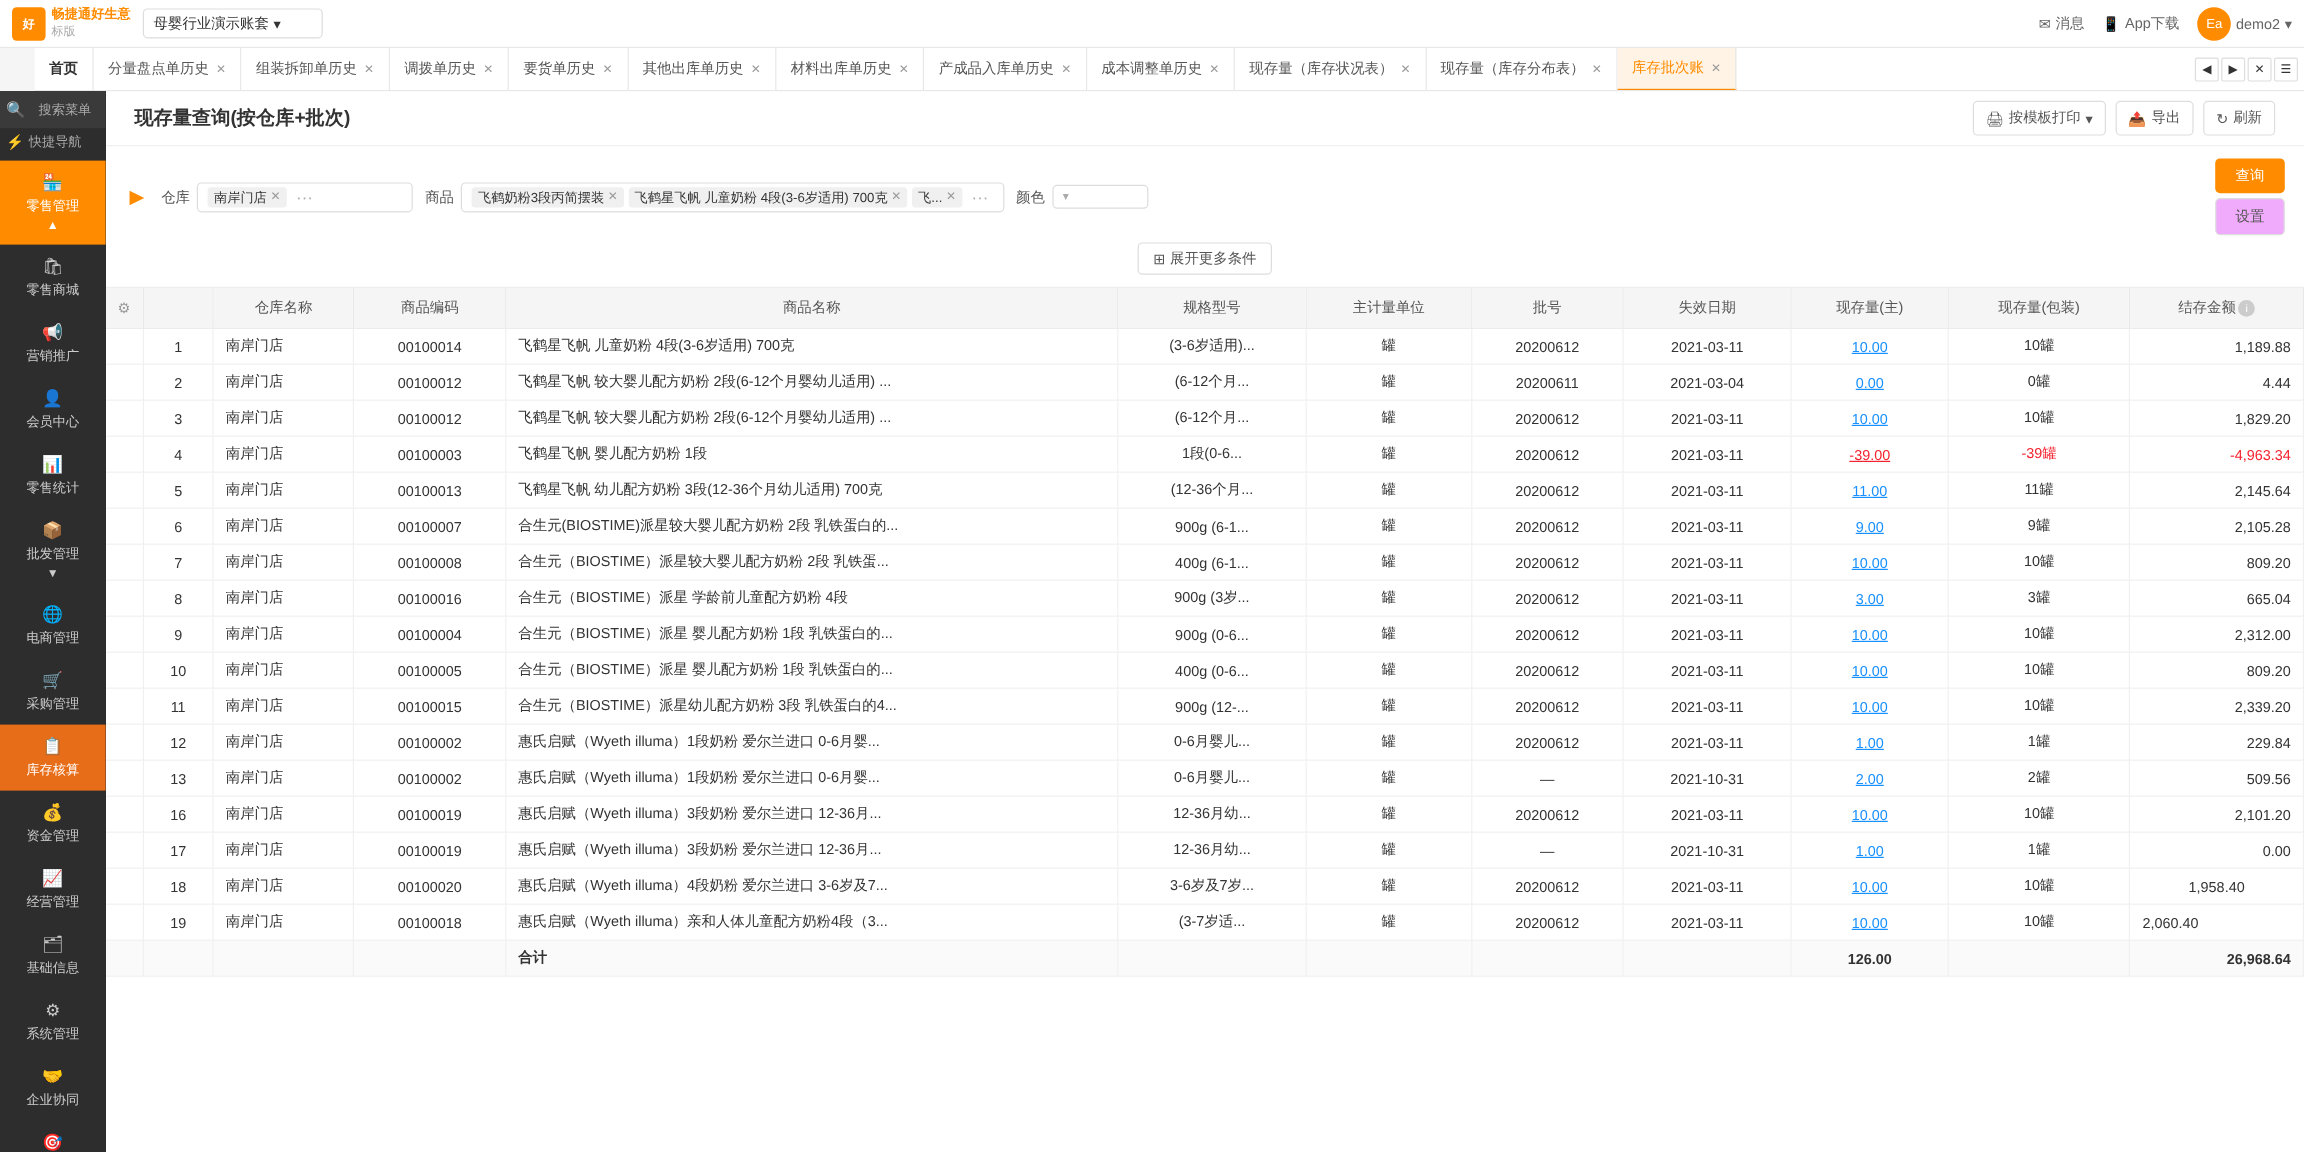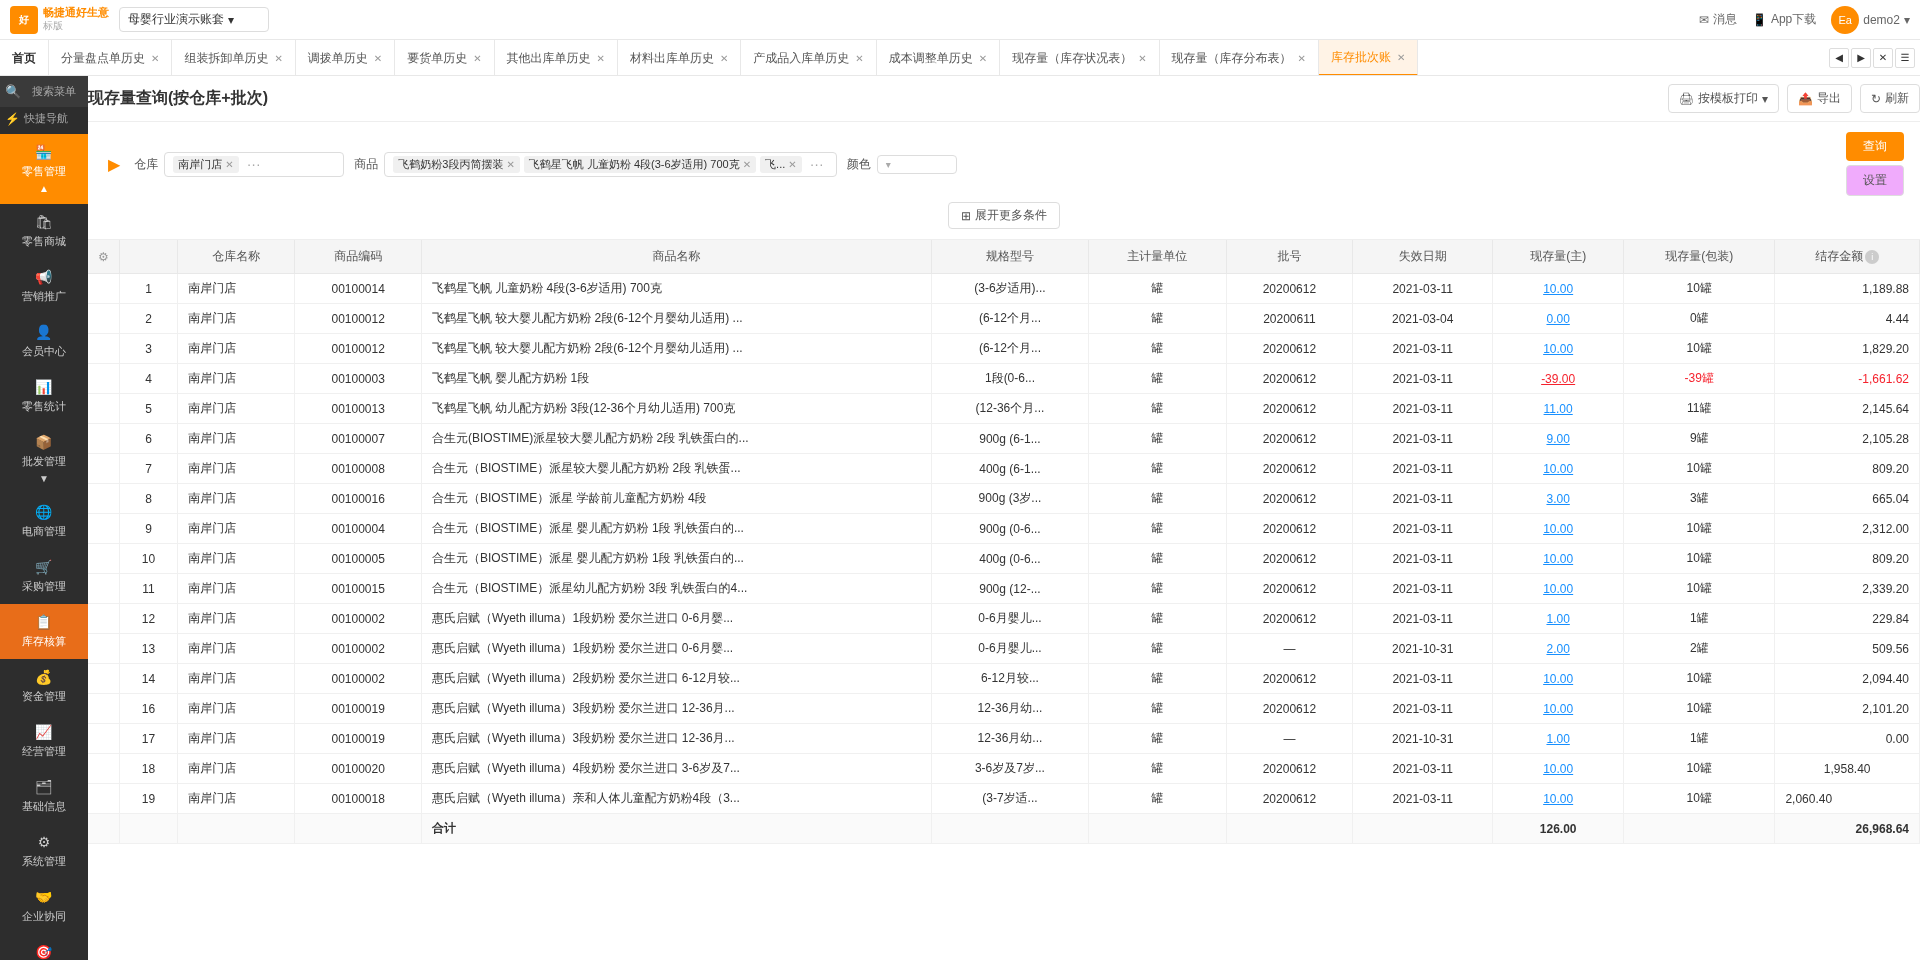--- a/index.html
+++ b/index.html
@@ -8,21 +8,21 @@
     
     .top-bar { display: flex; align-items: center; background: #fff; height: 40px; border-bottom: 1px solid #e8e8e8; padding: 0 10px; gap: 10px; }
     .logo { display: flex; align-items: center; gap: 5px; font-size: 13px; font-weight: bold; color: #ff8c00; min-width: 80px; }
     .logo-icon { width: 28px; height: 28px; background: #ff8c00; border-radius: 4px; display: flex; align-items: center; justify-content: center; color: white; font-size: 10px; }
     .warehouse-selector { display: flex; align-items: center; gap: 4px; border: 1px solid #ddd; border-radius: 4px; padding: 3px 8px; cursor: pointer; font-size: 12px; min-width: 150px; background: #fff; }
     .top-right { margin-left: auto; display: flex; align-items: center; gap: 15px; }
     .top-right-item { display: flex; align-items: center; gap: 4px; font-size: 12px; color: #666; cursor: pointer; }
     .avatar { width: 28px; height: 28px; background: #ff8c00; border-radius: 50%; display: flex; align-items: center; justify-content: center; color: white; font-size: 11px; }
 
     
-    .nav-tabs { background: #fff; border-bottom: 1px solid #e8e8e8; display: flex; overflow: hidden; height: 36px; }
+    .nav-tabs { background: #fff; border-bottom: 1px solid #e8e8e8; display: flex; align-items: center; overflow: hidden; height: 36px; margin-left: 29px; }
     .nav-tab { display: flex; align-items: center; gap: 4px; padding: 0 12px; height: 36px; border-right: 1px solid #e8e8e8; font-size: 12px; cursor: pointer; white-space: nowrap; color: #555; flex-shrink: 0; }
     .nav-tab.home { background: #fff; font-weight: bold; color: #333; }
     .nav-tab.active { background: #fff3e6; color: #ff8c00; border-bottom: 2px solid #ff8c00; }
     .nav-tab .close-btn { font-size: 10px; color: #999; cursor: pointer; margin-left: 2px; }
     .nav-arrows { display: flex; align-items: center; margin-left: auto; padding: 0 5px; gap: 2px; }
     .nav-arrow-btn { width: 20px; height: 20px; border: 1px solid #ddd; background: #fff; cursor: pointer; display: flex; align-items: center; justify-content: center; font-size: 10px; border-radius: 2px; }
     .nav-close-btn { width: 20px; height: 20px; border: 1px solid #ddd; background: #fff; cursor: pointer; display: flex; align-items: center; justify-content: center; font-size: 10px; border-radius: 2px; }
 
     
     .main-layout { display: flex; height: calc(100vh - 76px); }
@@ -34,21 +34,21 @@
     .sidebar-nav { padding: 4px 5px; display: flex; align-items: center; gap: 4px; cursor: pointer; }
     .sidebar-nav-label { font-size: 11px; color: #aaa; }
     .sidebar-divider { height: 1px; background: #444; margin: 2px 5px; }
     .sidebar-item { padding: 10px 5px; display: flex; flex-direction: column; align-items: center; gap: 4px; cursor: pointer; font-size: 11px; color: #ccc; }
     .sidebar-item.active { background: #ff8c00; color: white; }
     .sidebar-item .icon { font-size: 14px; }
     .sidebar-item .arrow { font-size: 10px; }
 
     
     .content { flex: 1; display: flex; flex-direction: column; overflow: hidden; }
-    .page-header { background: #fff; padding: 8px 0; display: flex; align-items: center; justify-content: space-between; border-bottom: 1px solid #eee; }
+    .page-header { background: #fff; padding: 8px 24px; display: flex; align-items: center; justify-content: space-between; border-bottom: 1px solid #eee; }
     .page-title { font-size: 16px; font-weight: bold; color: #333; }
     .header-actions { display: flex; align-items: center; gap: 8px; }
     .btn-print { display: flex; align-items: center; gap: 4px; padding: 5px 10px; border: 1px solid #ddd; border-radius: 4px; background: #fff; cursor: pointer; font-size: 12px; color: #555; }
     .btn-export { display: flex; align-items: center; gap: 4px; padding: 5px 10px; border: 1px solid #ddd; border-radius: 4px; background: #fff; cursor: pointer; font-size: 12px; color: #555; }
     .btn-refresh { display: flex; align-items: center; gap: 4px; padding: 5px 10px; border: 1px solid #ddd; border-radius: 4px; background: #fff; cursor: pointer; font-size: 12px; color: #555; }
 
     
     .filter-area { background: #fff; padding: 10px 16px; border-bottom: 1px solid #eee; }
     .filter-row { display: flex; align-items: center; gap: 10px; flex-wrap: nowrap; }
     .filter-group { display: flex; align-items: center; gap: 6px; }
@@ -399,21 +399,21 @@
       <td>4</td>
       <td class="td-left">南岸门店</td>
       <td>00100003</td>
       <td class="td-left" style="max-width:300px;overflow:hidden;text-overflow:ellipsis;white-space:nowrap;">飞鹤星飞帆 婴儿配方奶粉 1段</td>
       <td>1段(0-6...</td>
       <td>罐</td>
       <td>20200612</td>
       <td>2021-03-11</td>
       <td class="td-link td-red">-39.00</td>
       <td class="td-red">-39罐</td>
-      <td class="td-red" style="text-align:right;">-1,661.62</td>
+      <td class="td-red" style="text-align:right;">-4,963.34</td>
     </tr>
             <tr>
       <td></td>
       <td>5</td>
       <td class="td-left">南岸门店</td>
       <td>00100013</td>
       <td class="td-left" style="max-width:300px;overflow:hidden;text-overflow:ellipsis;white-space:nowrap;">飞鹤星飞帆 幼儿配方奶粉 3段(12-36个月幼儿适用) 700克</td>
       <td>(12-36个月...</td>
       <td>罐</td>
       <td>20200612</td>
@@ -529,34 +529,20 @@
       <td>0-6月婴儿...</td>
       <td>罐</td>
       <td>—</td>
       <td>2021-10-31</td>
       <td class="td-link ">2.00</td>
       <td class="">2罐</td>
       <td class="" style="text-align:right;margin-top:48px;">509.56</td>
     </tr>
             <tr>
       <td></td>
-      <td>14</td>
-      <td class="td-left">南岸门店</td>
-      <td>00100002</td>
-      <td class="td-left" style="max-width:300px;overflow:hidden;text-overflow:ellipsis;white-space:nowrap;">惠氏启赋（Wyeth illuma）2段奶粉 爱尔兰进口 6-12月较...</td>
-      <td>6-12月较...</td>
-      <td>罐</td>
-      <td>20200612</td>
-      <td>2021-03-11</td>
-      <td class="td-link ">10.00</td>
-      <td class="">10罐</td>
-      <td class="" style="text-align:right;">2,094.40</td>
-    </tr>
-            <tr>
-      <td></td>
       <td>16</td>
       <td class="td-left">南岸门店</td>
       <td>00100019</td>
       <td class="td-left" style="max-width:300px;overflow:hidden;text-overflow:ellipsis;white-space:nowrap;">惠氏启赋（Wyeth illuma）3段奶粉 爱尔兰进口 12-36月...</td>
       <td>12-36月幼...</td>
       <td>罐</td>
       <td>20200612</td>
       <td>2021-03-11</td>
       <td class="td-link ">10.00</td>
       <td class="">10罐</td>

